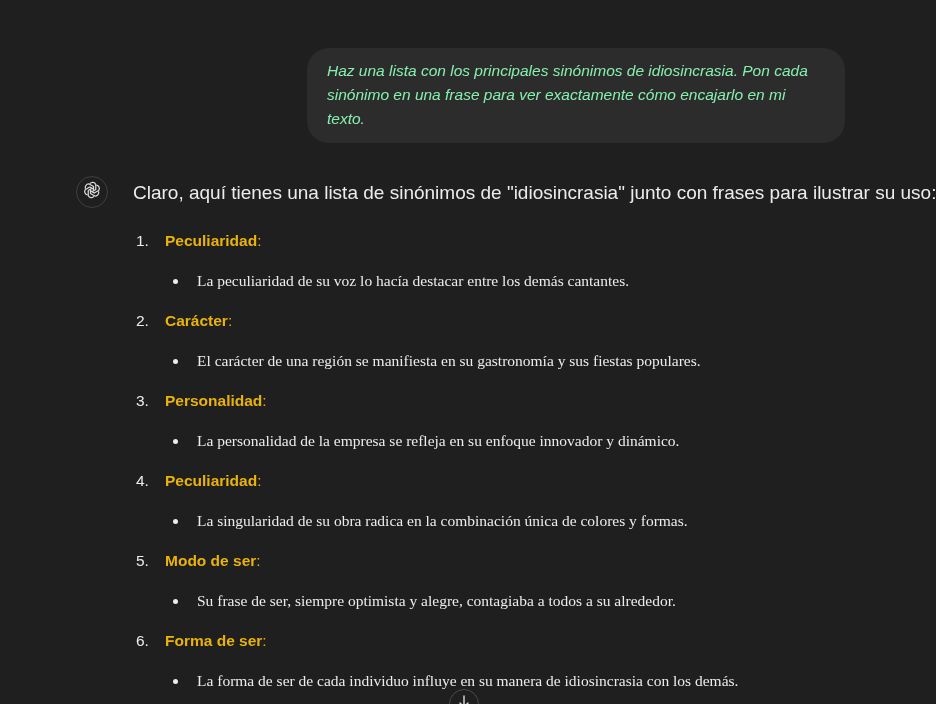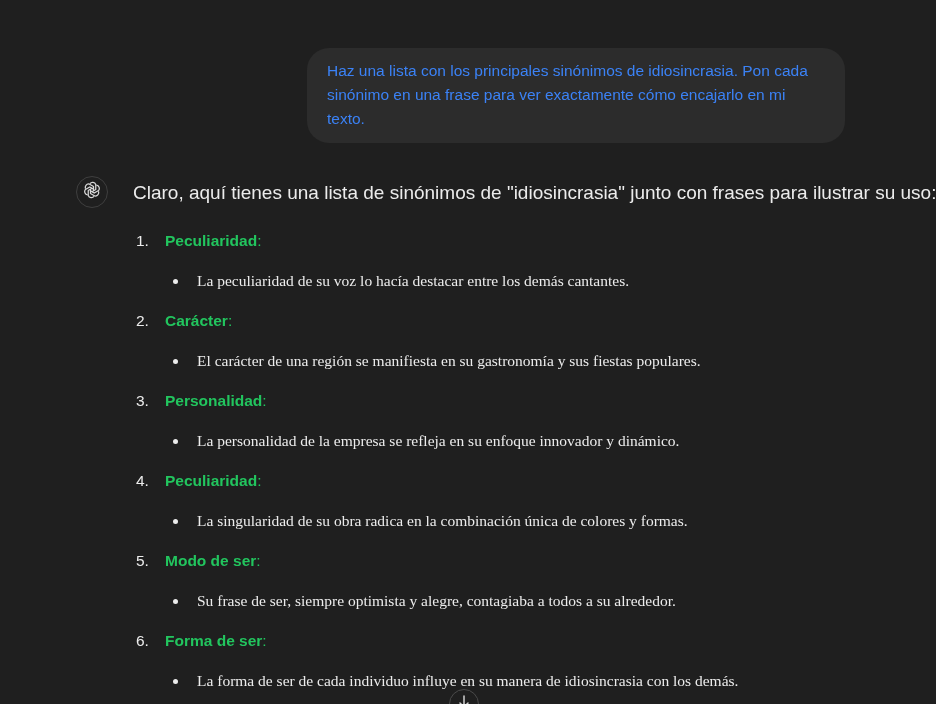--- a/index.html
+++ b/index.html
@@ -25,22 +25,23 @@
     position: absolute;
     left: 307px;
     top: 0;
     width: 538px;
     box-sizing: border-box;
     background: #2c2c2c;
     border-radius: 22px;
     padding: 11px 20px 12px 20px;
     font-size: 15.5px;
     line-height: 24px;
-    color: #3b82f6;
+    color: #86efac;
     min-height: 92px;
+    font-style: italic;
   }
   .assistant {
     position: absolute;
     left: 0;
     top: 176px;
     width: 936px;
   }
   .avatar {
     position: absolute;
     left: 76px;
@@ -86,21 +87,21 @@
   }
   .item-num {
     position: absolute;
     left: 3px;
     width: 20px;
   }
   .item-term {
     position: absolute;
     left: 32px;
     font-weight: bold;
-    color: #22c55e;
+    color: #eab308;
   }
   .item-colon { font-weight: normal; }
   .example {
     position: absolute;
     top: 40px;
     left: 0;
     height: 24px;
     font-size: 15.5px;
     line-height: 24px;
     white-space: nowrap;

